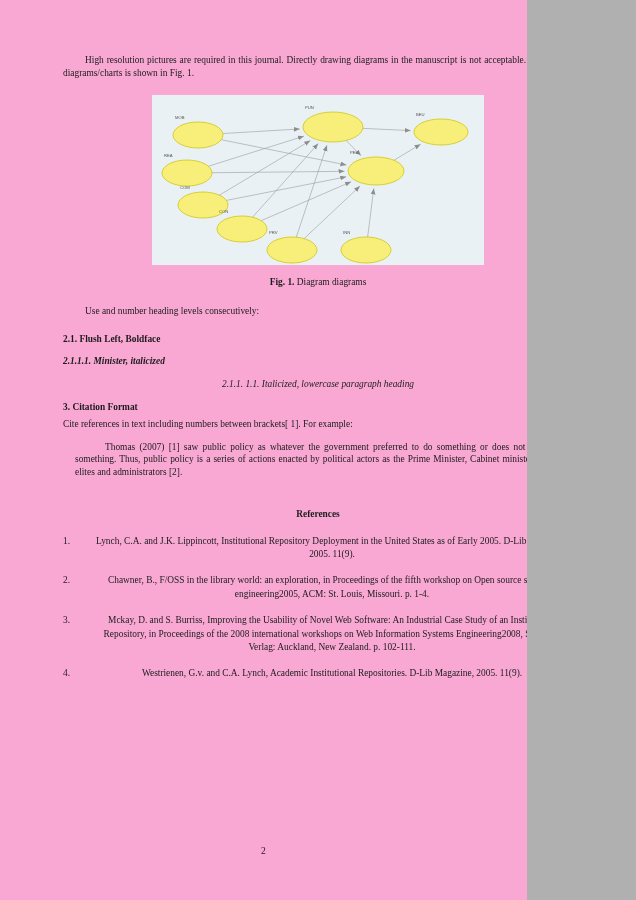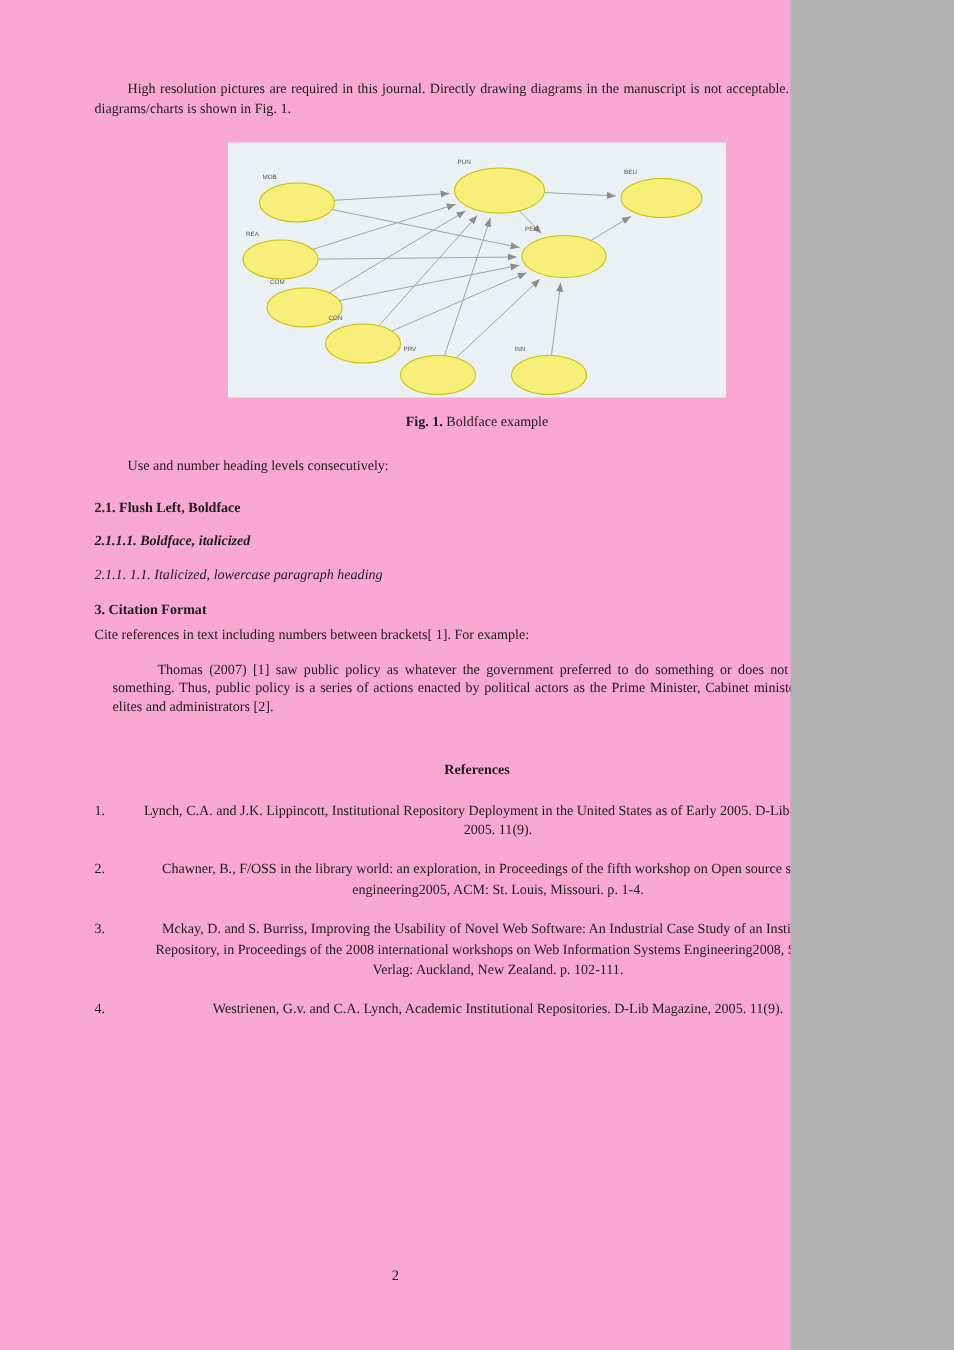--- a/index.html
+++ b/index.html
@@ -64,21 +64,21 @@
   .h-sec {
     font-size: 9.4px;
     line-height: 12.6px;
     color: #1b1b1b;
     margin: 0;
     padding: 5px 0 5px 0;
     font-family: Liberation Serif, serif;
   }
   .h-bold { font-weight: bold; }
   .h-bold-italic { font-weight: bold; font-style: italic; }
-  .h-italic { font-style: italic; }
+  .h-italic { font-style: italic; text-align: center; }
 
   
   .ref-title {
     text-align: center;
     font-weight: bold;
     font-size: 9.4px;
     color: #1b1b1b;
     margin: 16px;
   }
   .ref-list {
@@ -184,31 +184,31 @@
                 <ellipse cx="289" cy="37" rx="27" ry="13" fill="#f7ef7a" stroke="#c9c000" stroke-width="0.7"></ellipse>
                 <text x="264" y="21" fill="#555555" font-size="4.2" font-family="&quot;Liberation Sans&quot;, sans-serif">BEU</text>
               </g>
             </g>
         </svg>
       </div>
     </div>
 
     <div class="fig-caption">
       <span class="lbl">Fig. 1.</span>
-      <span>Boldface example</span>
+      <span>Diagram diagrams</span>
     </div>
 
     <div class="spacer-18"></div>
 
     <p class="para indent">Use and number heading levels consecutively:</p>
 
     <div class="spacer-10"></div>
 
     <div class="h-sec h-bold">2.1. Flush Left, Boldface</div>
-    <div class="h-sec h-bold-italic">2.1.1.1. Boldface, italicized</div>
+    <div class="h-sec h-bold-italic">2.1.1.1. Minister, italicized</div>
     <div class="h-sec h-italic">2.1.1. 1.1. Italicized, lowercase paragraph heading</div>
     <div class="h-sec h-bold">3. Citation Format</div>
 
     <p class="para">Cite references in text including numbers between brackets[ 1]. For example:</p>
 
     <div class="spacer-10"></div>
 
     <p class="para indent-lg">Thomas (2007)  [1] saw public policy as whatever the government preferred to do something or does not want to do something. Thus, public policy is a series of actions enacted by political actors as the Prime Minister, Cabinet ministers, political elites and administrators [2].</p>
 
     <div class="spacer-14"></div>

